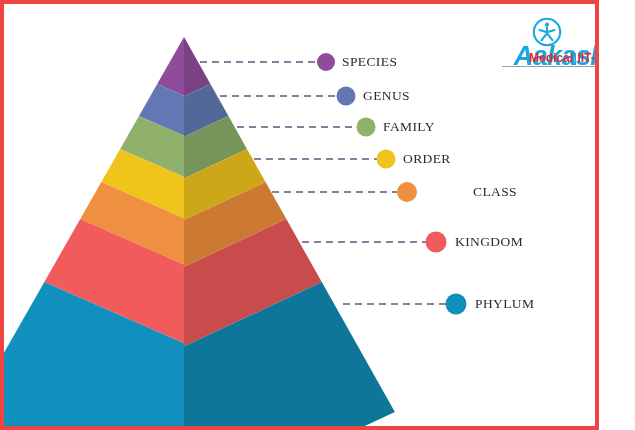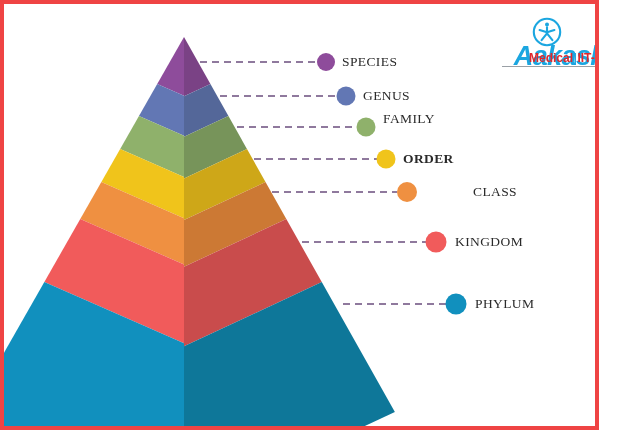--- a/index.html
+++ b/index.html
@@ -133,22 +133,22 @@
         <circle cx="382" cy="155" r="9.5" fill="#F0C41B"></circle>
         <circle cx="403" cy="188" r="10" fill="#EF9041"></circle>
         <circle cx="432" cy="238" r="10.5" fill="#F15B5B"></circle>
         <circle cx="452" cy="300" r="10.5" fill="#1190BE"></circle>
       </g>
   </svg>
 
   <div id="labels-layer">
       <div class="rank-label" style="left: 338px; top: 51px;">SPECIES</div>
       <div class="rank-label" style="left: 359px; top: 85px;">GENUS</div>
-      <div class="rank-label" style="left: 379px; top: 108px;">FAMILY</div>
-      <div class="rank-label" style="left: 399px; top: 148px; font-weight: bold;">ORDER</div>
+      <div class="rank-label" style="left: 379px; top: 116px;">FAMILY</div>
+      <div class="rank-label" style="left: 399px; top: 148px;">ORDER</div>
       <div class="rank-label" style="left: 421px; top: 181px; margin-left: 48px;">CLASS</div>
       <div class="rank-label" style="left: 451px; top: 231px;">KINGDOM</div>
       <div class="rank-label" style="left: 471px; top: 293px;">PHYLUM</div>
     </div>
 
   <div id="brand-logo">
     <svg id="logo-emblem" viewBox="0 0 34 32" xmlns="http://www.w3.org/2000/svg">
       <circle cx="17" cy="16" r="13.2" fill="none" stroke="#1BA6E0" stroke-width="2.1"></circle>
       <circle cx="17" cy="8.6" r="2.0" fill="#1BA6E0"></circle>
       <path d="M17 11.4 L17 18.2" stroke="#1BA6E0" stroke-width="2.1" stroke-linecap="round"></path>

